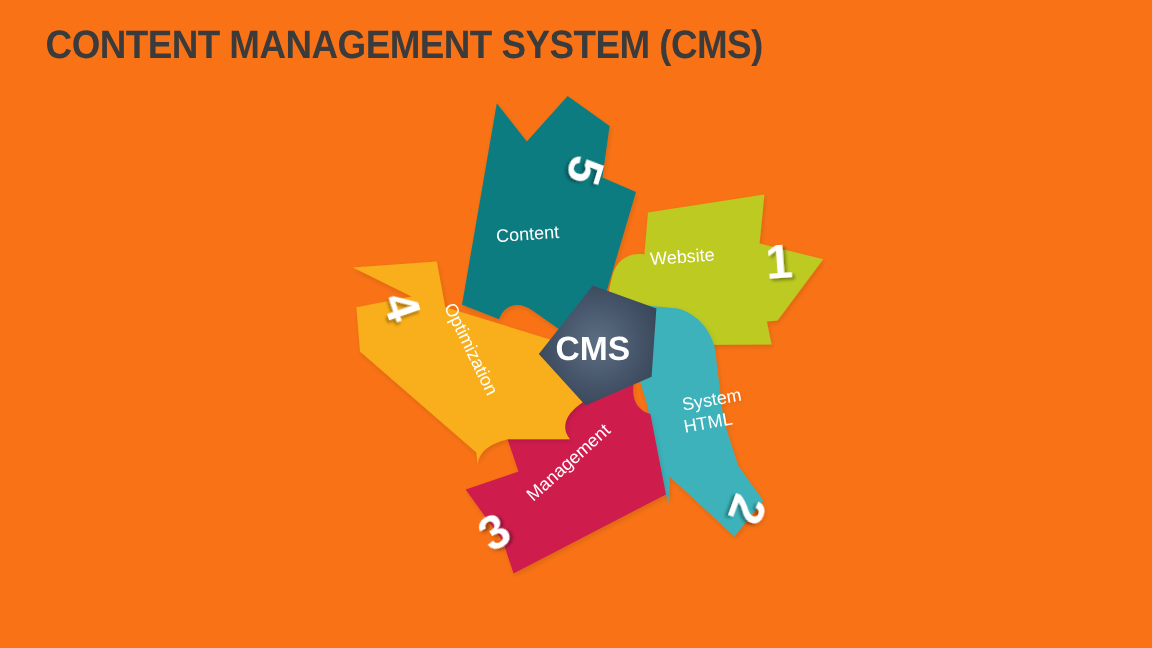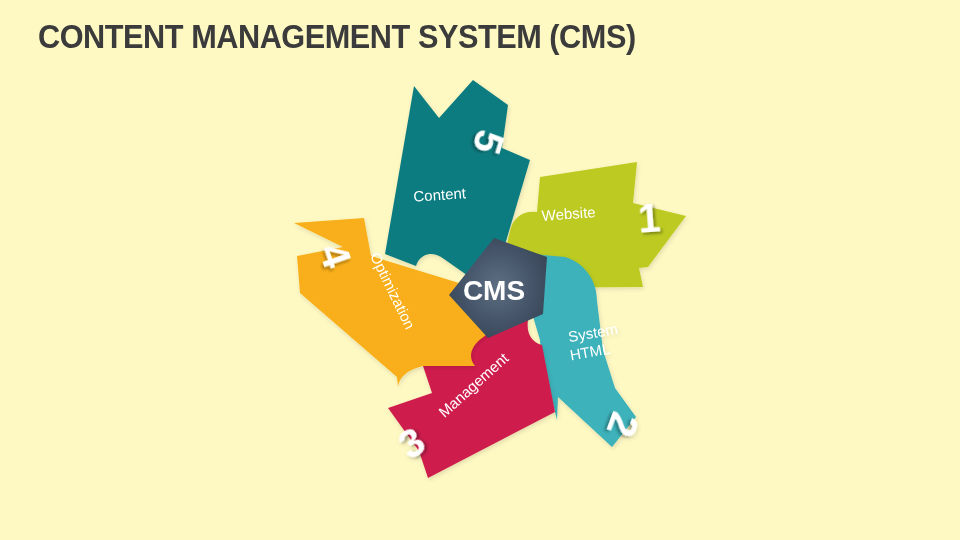--- a/index.html
+++ b/index.html
@@ -12,21 +12,21 @@
     background: #f2f2f2;
     font-family: "Liberation Sans", sans-serif;
     overflow: hidden;
     position: relative;
   }
   #slide {
     position: absolute;
     left: 0; top: 0;
     width: 960px;
     height: 540px;
-    background: #fef9c3;
+    background: #f97316;
   }
   #page-title {
     position: absolute;
     left: 38px;
     top: 18px;
     font-size: 33px;
     font-weight: bold;
     color: #3b3b3b;
     letter-spacing: -0.5px;
     transform: scaleX(0.93);

